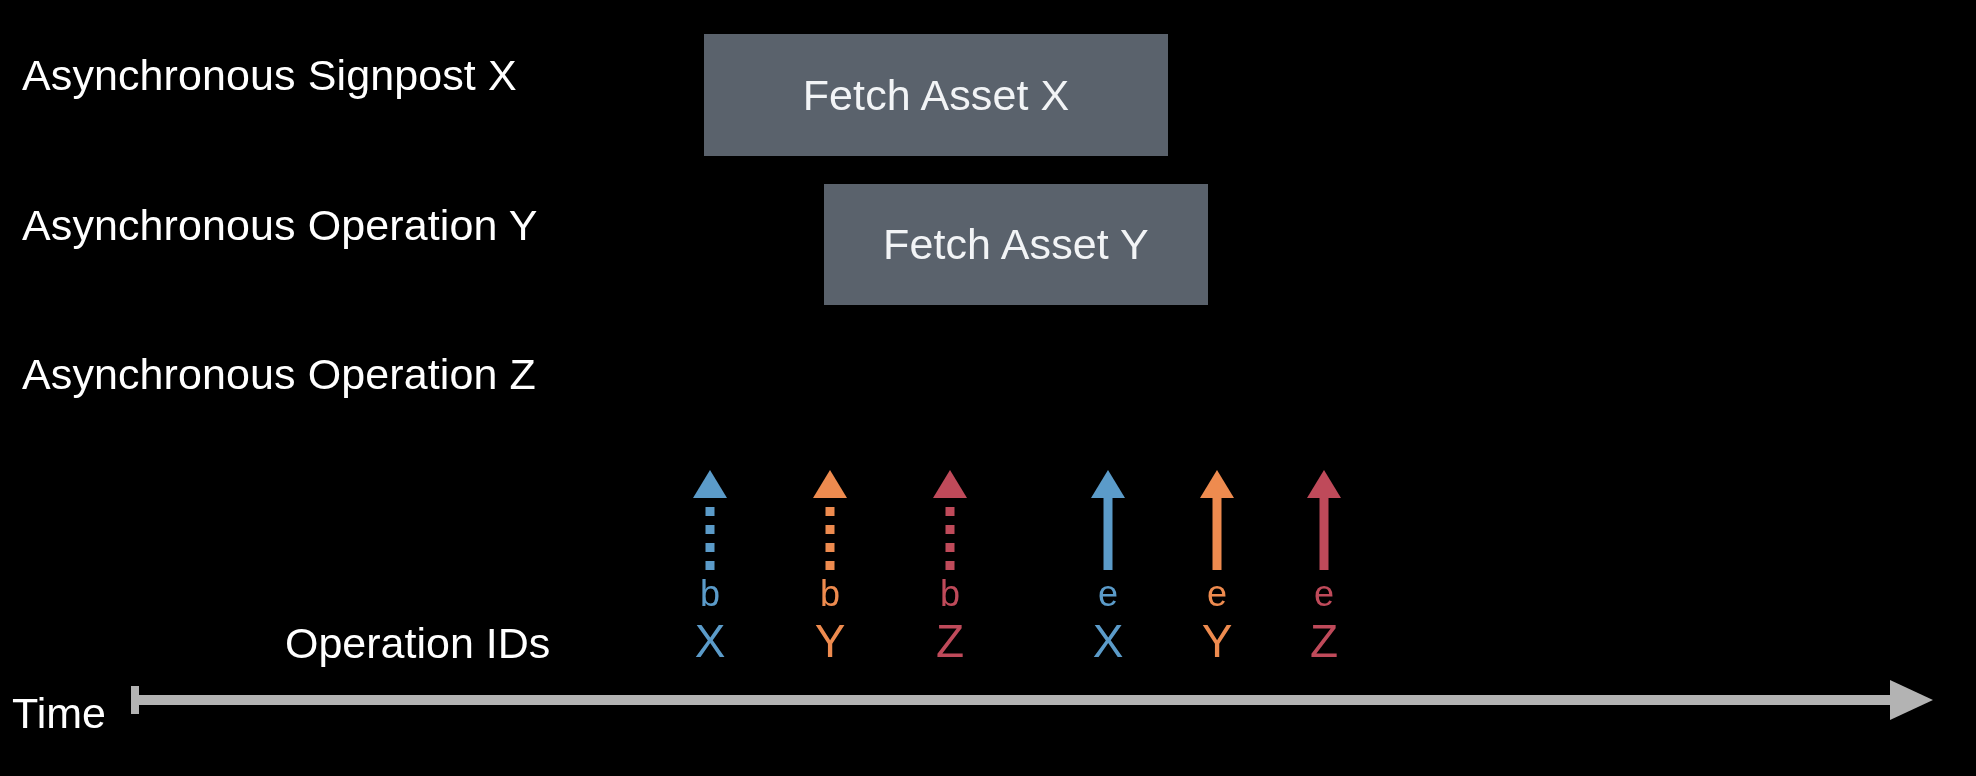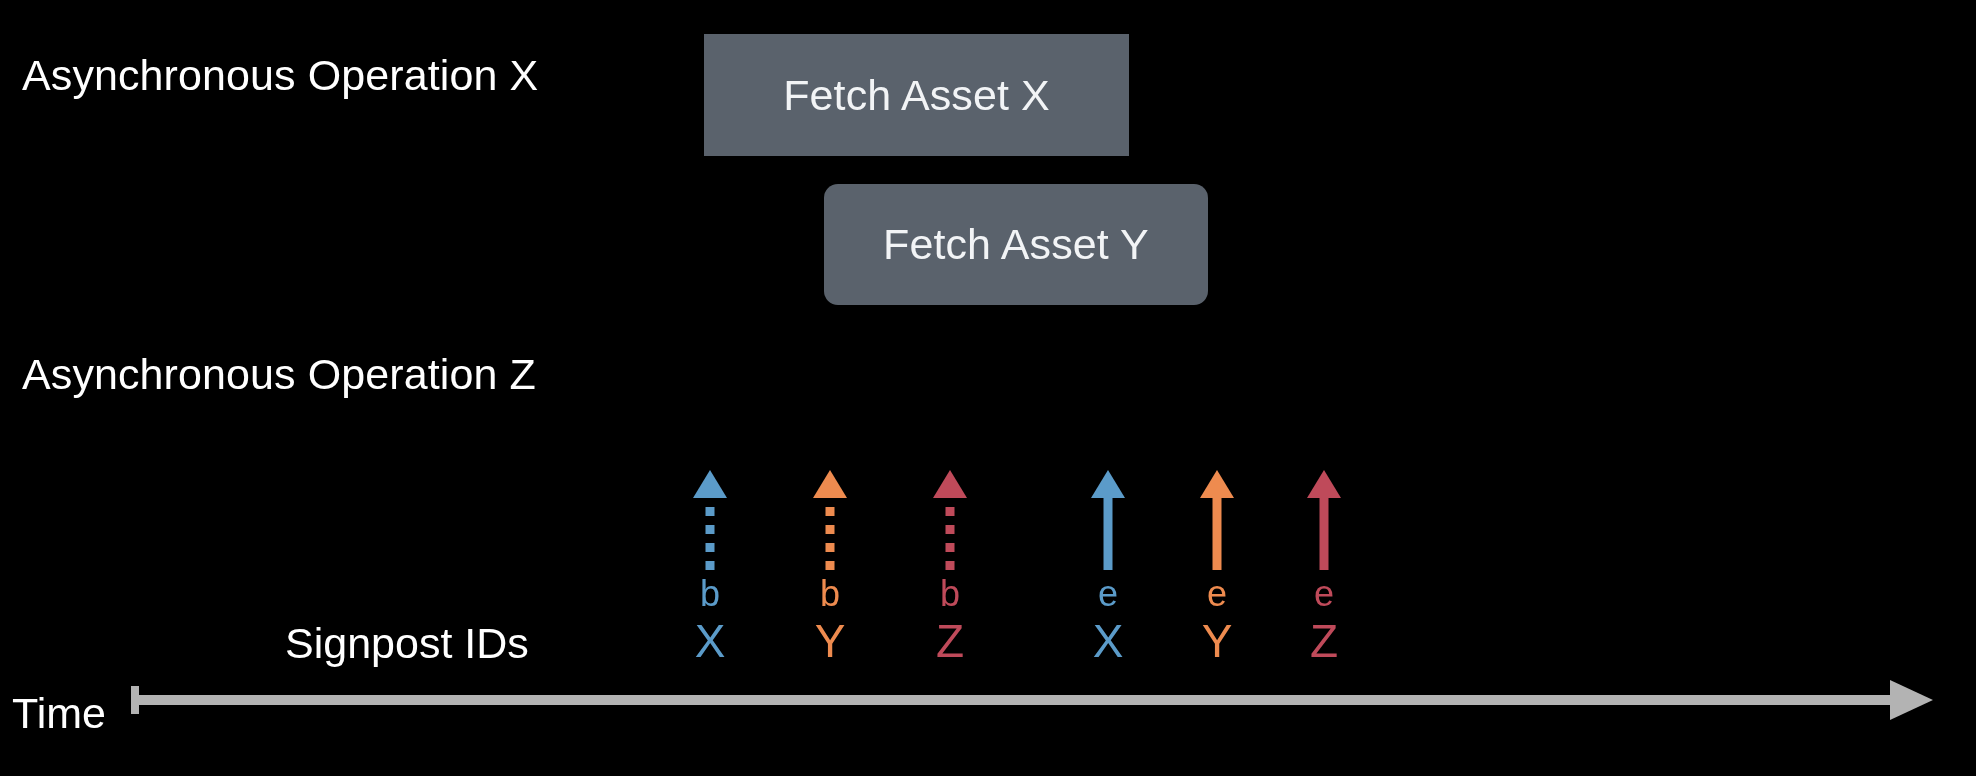--- a/index.html
+++ b/index.html
@@ -102,28 +102,29 @@
     top: 672px;
     width: 1812px;
     height: 56px;
   }
 </style>
 </head>
 <body>
 
 <div id="stage">
 
-  <div class="row-label" style="top:54px">Asynchronous Operation X</div>
+  <div class="row-label" style="top:54px">Asynchronous Signpost X</div>
+  <div class="row-label" style="top:204px">Asynchronous Operation Y</div>
   <div class="row-label" style="top:353px">Asynchronous Operation Z</div>
 
-  <div class="op-bar" style="left:704px; top:34px; width:425px; height:122px;text-align:center;">
+  <div class="op-bar" style="left:704px; top:34px; width:464px; height:122px;text-align:center;">
     <span class="op-bar-text">Fetch Asset X</span>
   </div>
 
-  <div class="op-bar" style="left:824px; top:184px; width:384px; height:121px;border-radius:14px;">
+  <div class="op-bar" style="left:824px; top:184px; width:384px; height:121px;">
     <span class="op-bar-text">Fetch Asset Y</span>
   </div>
 
 
   <div class="marker" style="left:710px; top:468px;">
     <svg class="marker-arrow" viewBox="0 0 70 104">
       <line x1="35" y1="102" x2="35" y2="26" stroke="#5b9bc9" stroke-width="9" stroke-dasharray="9 9" stroke-linecap="butt"></line>
       <polygon points="35,2 52,30 18,30" fill="#5b9bc9"></polygon>
     </svg>
     <div class="marker-phase" style="color:#5b9bc9">b</div>
@@ -168,21 +169,21 @@
 
   <div class="marker" style="left:1324px; top:468px;">
     <svg class="marker-arrow" viewBox="0 0 70 104">
       <line x1="35" y1="102" x2="35" y2="26" stroke="#bf4a5a" stroke-width="9" stroke-linecap="butt"></line>
       <polygon points="35,2 52,30 18,30" fill="#bf4a5a"></polygon>
     </svg>
     <div class="marker-phase" style="color:#bf4a5a">e</div>
     <div class="marker-id" style="color:#bf4a5a">Z</div>
   </div>
 
-  <div id="signpost-caption" style="left:285px; top:622px;">Signpost IDs</div>
+  <div id="signpost-caption" style="left:285px; top:622px;">Operation IDs</div>
 
   <div id="time-label" style="left:12px; top:680px;margin-top:12px;">Time</div>
 
   <svg id="time-axis" viewBox="0 0 1812 56">
 
     <rect x="3" y="14" width="8" height="28" fill="#b3b3b3"></rect>
 
     <rect x="7" y="23" width="1758" height="10" fill="#b3b3b3"></rect>
 
     <polygon points="1805,28 1762,8 1762,48" fill="#b3b3b3"></polygon>

